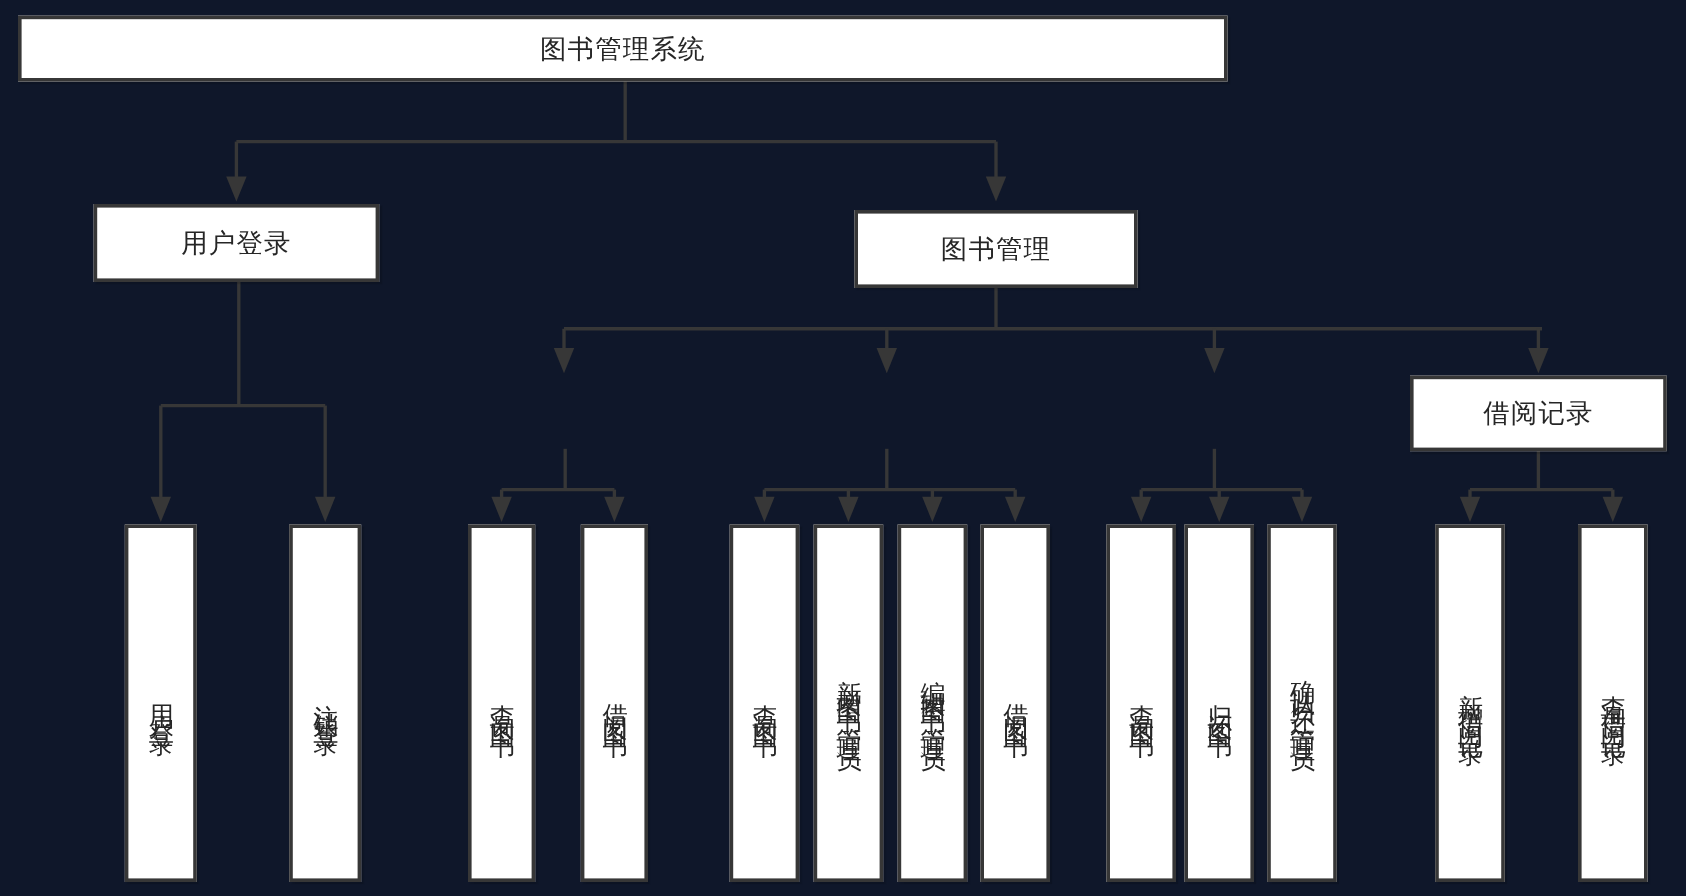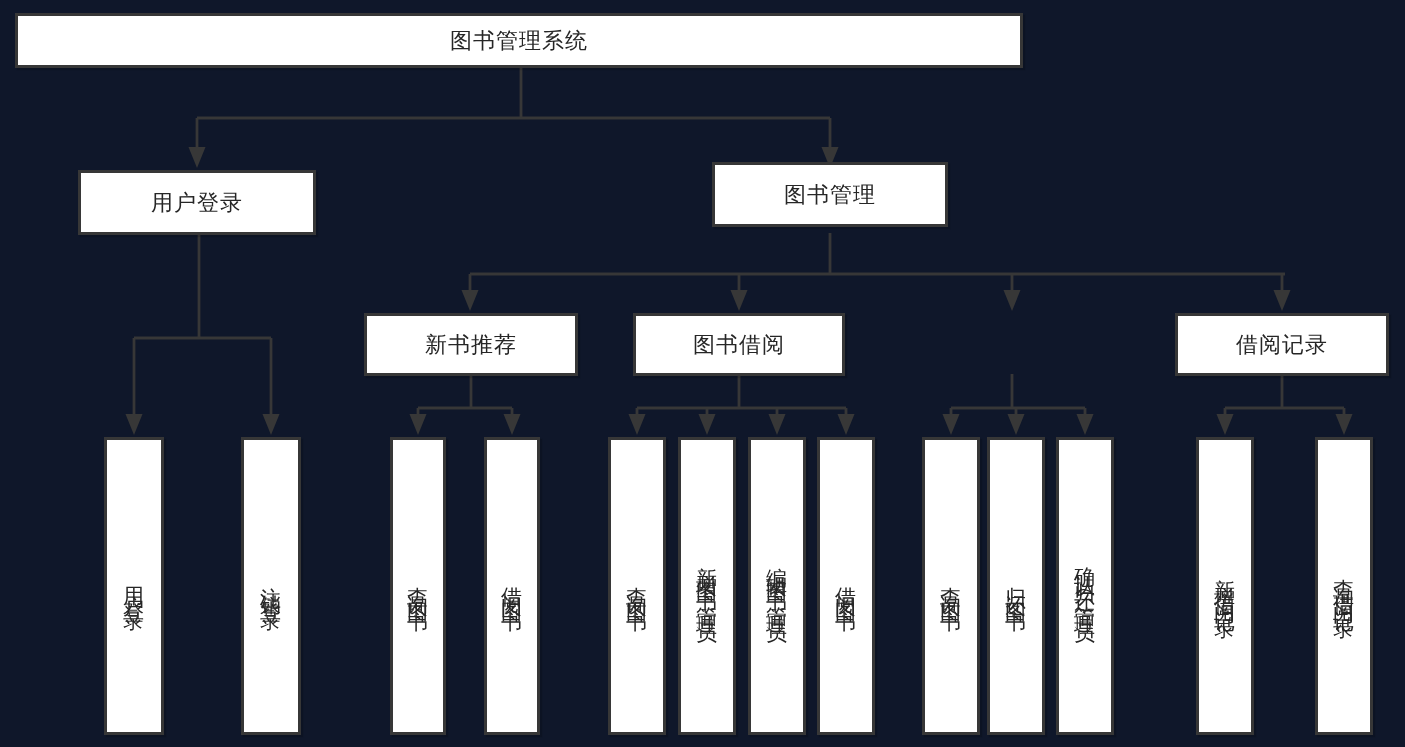--- a/index.html
+++ b/index.html
@@ -102,30 +102,24 @@
       <polygon points="1335.5,414 1352.5,414 1344,435" fill="#373737"></polygon>
     </svg>
 
   <div class="node" style="left:15px;top:13px;width:1008px;height:55px">
     <span class="h-label">图书管理系统</span>
   </div>
 
   <div class="node" style="left:78px;top:170px;width:238px;height:65px">
     <span class="h-label">用户登录</span>
   </div>
-  <div class="node" style="left:712px;top:162px;width:236px;height:65px">
+  <div class="node" style="left:712px;top:175px;width:236px;height:65px">
     <span class="h-label">图书管理</span>
   </div>
 
-  <div class="node" style="left:364px;top:313px;width:214px;height:63px">
-    <span class="h-label">新书推荐</span>
-  </div>
-  <div class="node" style="left:633px;top:313px;width:212px;height:63px">
-    <span class="h-label">图书借阅</span>
-  </div>
   <div class="node" style="left:1175px;top:313px;width:214px;height:63px">
     <span class="h-label">借阅记录</span>
   </div>
 
   <div class="node" style="left:104px;top:437px;width:60px;height:298px">
     <span class="v-label">用户登录</span>
   </div>
   <div class="node" style="left:241px;top:437px;width:60px;height:298px">
     <span class="v-label">注销登录</span>
   </div>

